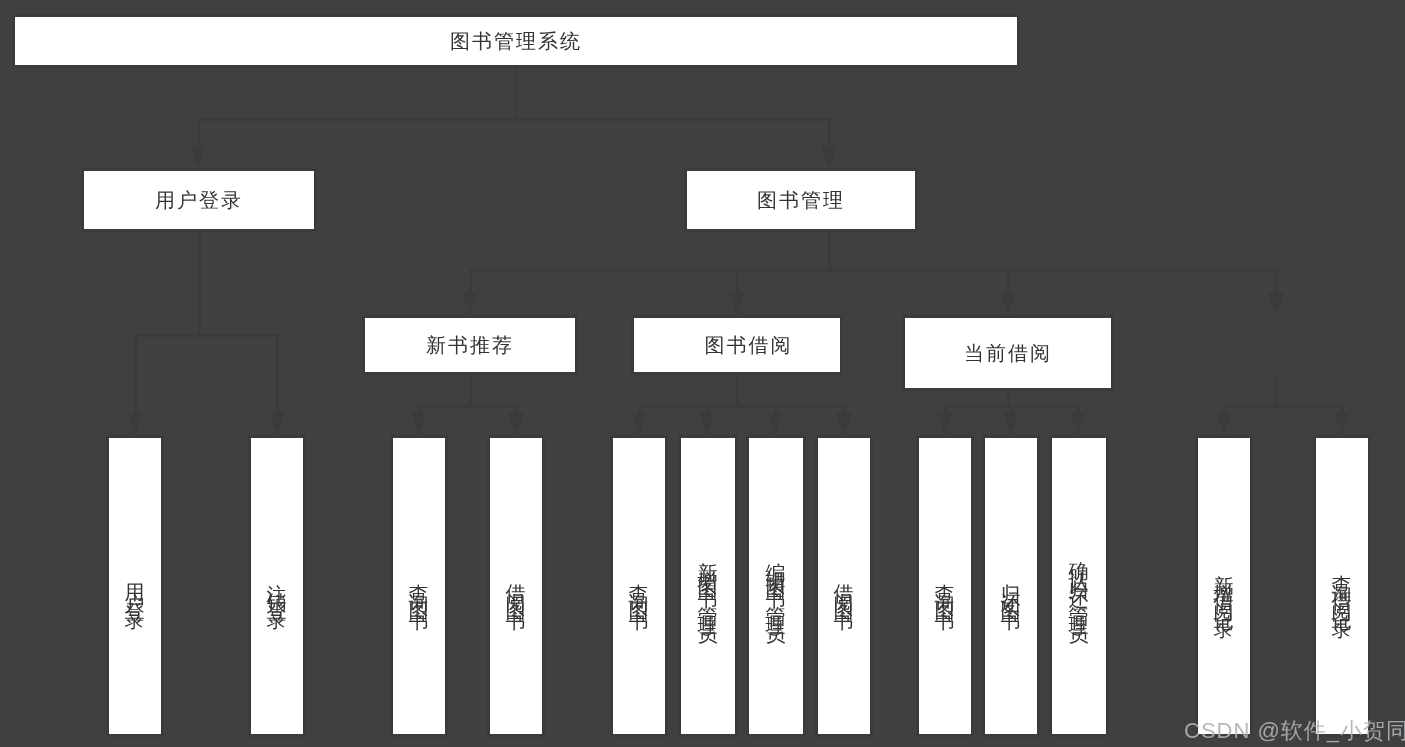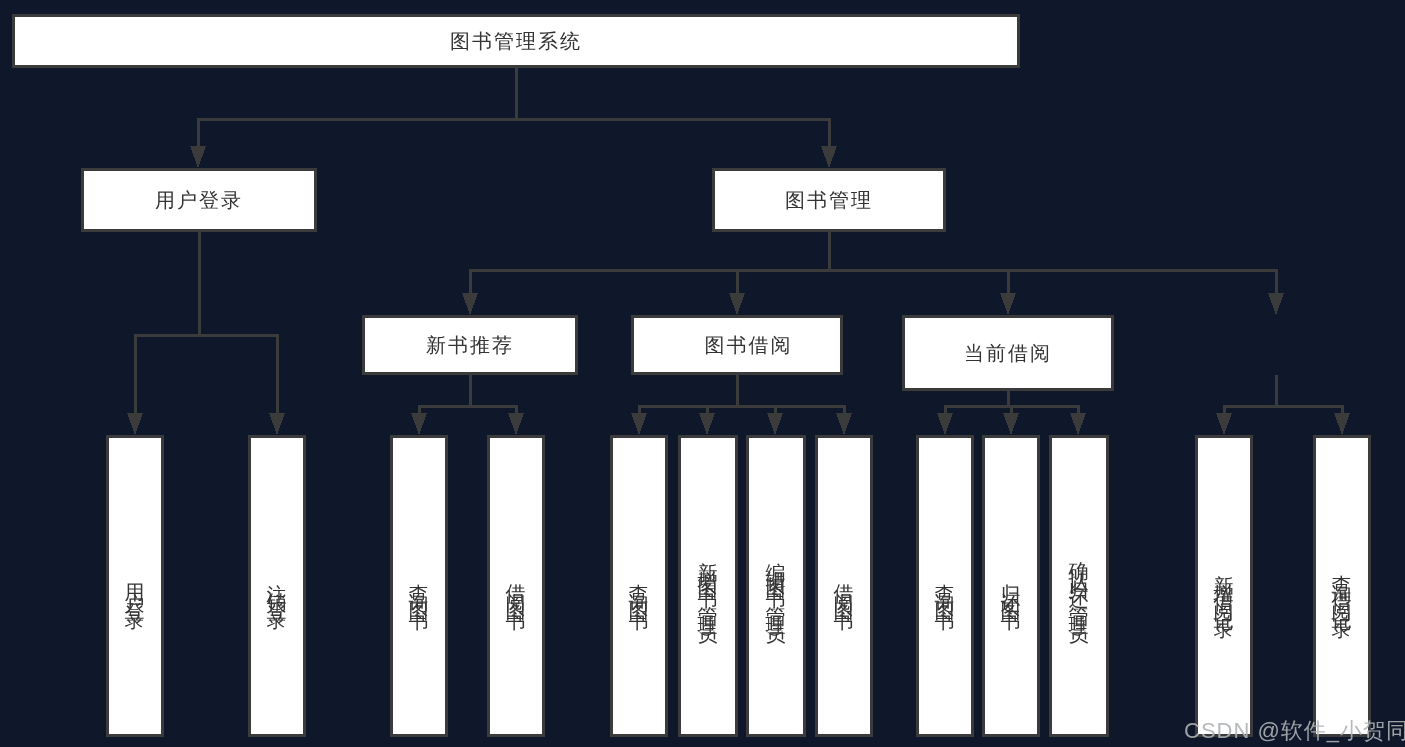--- a/index.html
+++ b/index.html
@@ -1,20 +1,20 @@
 <!DOCTYPE html>
 <html><head>
 <meta charset="utf-8">
 <style>
   html, body { margin: 0; padding: 0; background: #ffffff; }
   .canvas {
     position: relative;
     width: 1405px;
     height: 747px;
-    background: #0f172a;
+    background: #404040;
     font-family: "Liberation Sans", sans-serif;
     overflow: hidden;
   }
   .connectors {
     position: absolute;
     left: 0; top: 0;
     width: 1405px; height: 747px;
   }
   .box {
     position: absolute;
@@ -126,21 +126,21 @@
       <line x1="1224" y1="406" x2="1224" y2="417"></line>
       <line x1="1342" y1="406" x2="1342" y2="417"></line>
       <polygon points="1216,413 1232,413 1224,435" stroke="none"></polygon>
       <polygon points="1334,413 1350,413 1342,435" stroke="none"></polygon>
     </g>
   </svg>
 
   <div class="box" style="left:12px; top:14px; width:1008px; height:54px;">图书管理系统</div>
 
   <div class="box" style="left:81px; top:168px; width:236px; height:64px;">用户登录</div>
-  <div class="box" style="left:712px; top:168px; width:234px; height:64px;">图书管理</div>
+  <div class="box" style="left:684px; top:168px; width:234px; height:64px;">图书管理</div>
 
   <div class="box" style="left:362px; top:315px; width:216px; height:60px;text-align:right;">新书推荐</div>
   <div class="box" style="left:631px; top:315px; width:212px; height:60px;padding-left:23px;">图书借阅</div>
   <div class="box" style="left:902px; top:315px; width:212px; height:76px;">当前借阅</div>
 
   <div class="box v" style="left:106px; top:435px; width:58px; height:302px;">用户登录</div>
   <div class="box v" style="left:248px; top:435px; width:58px; height:302px;">注销登录</div>
 
   <div class="box v" style="left:390px; top:435px; width:58px; height:302px;">查询图书</div>
   <div class="box v" style="left:487px; top:435px; width:58px; height:302px;">借阅图书</div>

